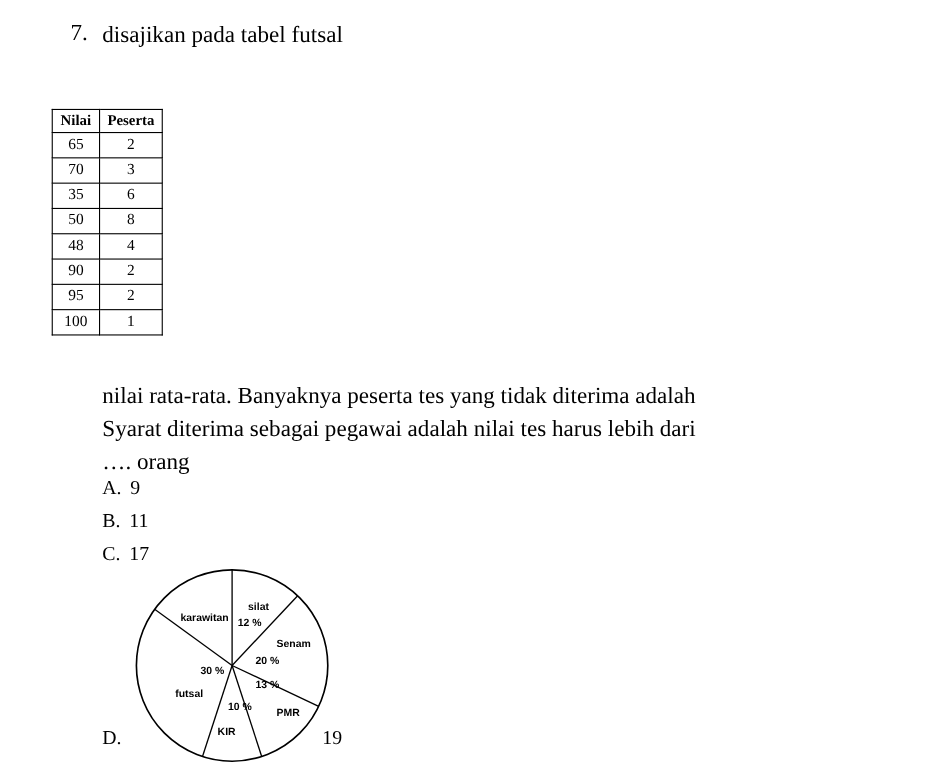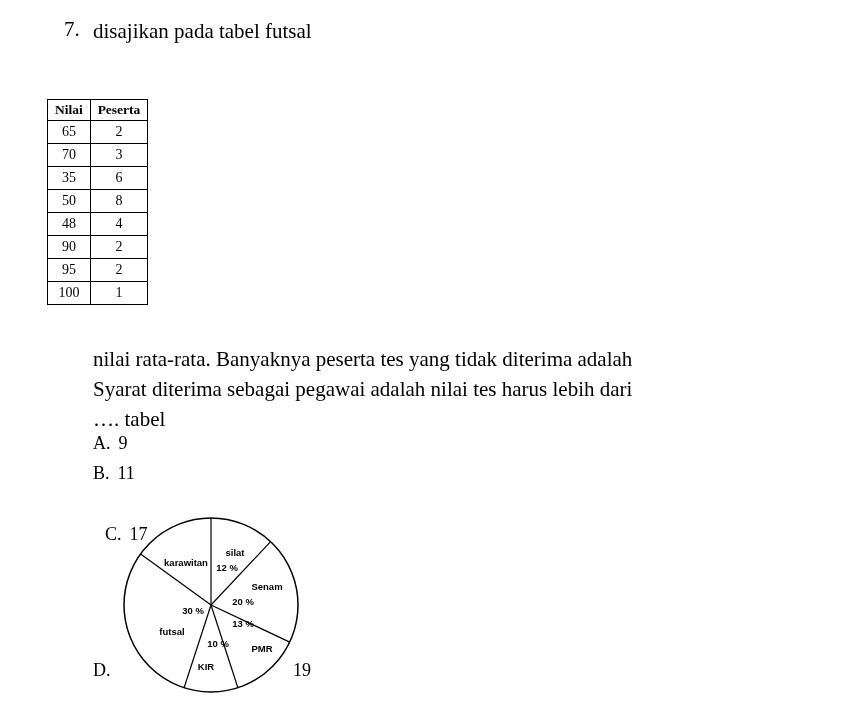--- a/index.html
+++ b/index.html
@@ -89,30 +89,30 @@
       <tr>
         <td class="c1">100</td>
         <td class="c2">1</td>
       </tr>
     </tbody>
   </table>
 
   <div class="abs para">
     <div>nilai rata-rata. Banyaknya peserta tes yang tidak diterima adalah</div>
     <div>Syarat diterima sebagai pegawai adalah nilai tes harus lebih dari</div>
-    <div>…. tabel</div>
+    <div>…. orang</div>
   </div>
 
   <div class="abs option" style="left:93px; top:433px;">
     <span>A.</span><span class="val">9</span>
   </div>
   <div class="abs option" style="left:93px; top:463px;">
     <span>B.</span><span class="val">11</span>
   </div>
-  <div class="abs option" style="left:105px; top:493px;margin-top:31px;">
+  <div class="abs option" style="left:93px; top:493px;">
     <span>C.</span><span class="val">17</span>
   </div>
 
   <div class="abs pie-wrap">
     <svg class="pie" viewBox="0 0 180 180" width="180" height="180">
       <circle cx="90" cy="90" r="87"></circle>
 
       <line x1="90" y1="90" x2="90" y2="3"></line>
       <line x1="90" y1="90" x2="149.6" y2="26.6"></line>
       <line x1="90" y1="90" x2="168.7" y2="127.1"></line>

